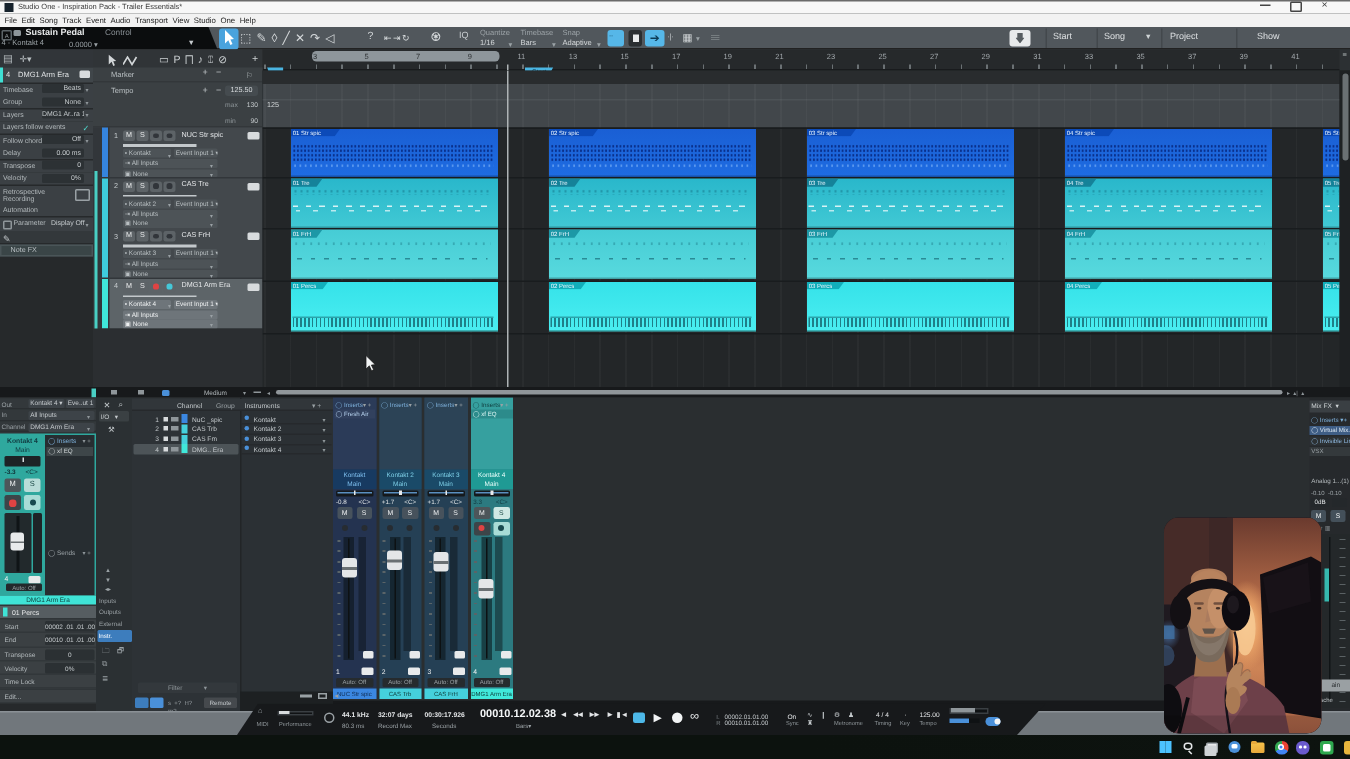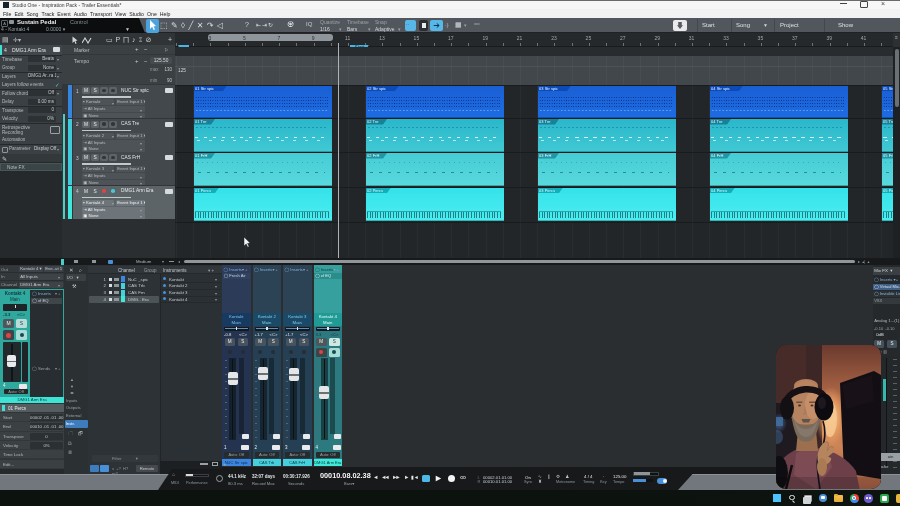--- a/index.html
+++ b/index.html
@@ -704,21 +704,21 @@
       <div class="abs" style="left:27px;top:4.5px;width:24px;height:3.5px;background:#101214;border:1px solid #3a3f43;box-sizing:border-box;"></div>
       <div class="abs" style="left:28px;top:5.3px;width:7px;height:2px;background:#d8dbdd;"></div>
       <div class="abs" style="left:28px;top:12px;width:30px;height:5px;color:#8f969a;font-size:3.8px;">Performance</div>
       <div class="abs" style="left:57.5px;top:5.5px;width:7.5px;height:7.5px;border:1px solid #9aa1a5;border-radius:50%;box-sizing:border-box;"></div>
       <div class="abs" style="left:70px;top:4.5px;width:22px;height:5px;color:#e4e6e8;font-size:4.5px;font-weight:bold;">44.1 kHz</div>
       <div class="abs" style="left:70px;top:11.5px;width:22px;height:5px;color:#9aa1a5;font-size:4.2px;">80.3 ms</div>
       <div class="abs" style="left:94px;top:4.5px;width:24px;height:5px;color:#e4e6e8;font-size:4.5px;font-weight:bold;">32:07 days</div>
       <div class="abs" style="left:94px;top:11.5px;width:26px;height:5px;color:#9aa1a5;font-size:4.2px;">Record Max</div>
       <div class="abs" style="left:125px;top:4.5px;width:30px;height:5px;color:#e4e6e8;font-size:4.5px;font-weight:bold;">00:30:17.926</div>
       <div class="abs" style="left:130px;top:11.5px;width:22px;height:5px;color:#9aa1a5;font-size:4.2px;">Seconds</div>
-      <div class="abs" style="left:162px;top:2px;width:50px;height:10px;color:#f4f6f7;font-size:7.3px;font-weight:bold;white-space:nowrap;">00010.08.02.38</div>
+      <div class="abs" style="left:162px;top:2px;width:50px;height:10px;color:#f4f6f7;font-size:7.3px;font-weight:bold;white-space:nowrap;">00010.12.02.38</div>
       <div class="abs" style="left:186px;top:11.8px;width:16px;height:5px;color:#9aa1a5;font-size:4px;">Bars▾</div>
       <div class="abs" style="left:215px;top:4.5px;width:7px;height:7px;color:#e4e6e8;font-size:5.5px;line-height:7px;">◄</div>
       <div class="abs" style="left:223px;top:4.5px;width:11px;height:7px;color:#e4e6e8;font-size:5.5px;line-height:7px;letter-spacing:-2.2px;">◄◄</div>
       <div class="abs" style="left:234px;top:4.5px;width:11px;height:7px;color:#e4e6e8;font-size:5.5px;line-height:7px;letter-spacing:-2.2px;">►►</div>
       <div class="abs" style="left:246px;top:4.5px;width:7px;height:7px;color:#e4e6e8;font-size:5.5px;line-height:7px;">►</div>
       <div class="abs" style="left:253px;top:4.5px;width:9px;height:7px;color:#e4e6e8;font-size:5px;line-height:7px;">▮◄</div>
       <div class="abs" style="left:264px;top:5.8px;width:7.5px;height:7.5px;background:#4db8e8;border-radius:1.5px;"></div>
       <div class="abs" style="left:276px;top:3.5px;width:11px;height:11px;color:#f2f4f5;font-size:9px;line-height:11px;">►</div>
       <div class="abs" style="left:289.5px;top:5.8px;width:7.5px;height:7.5px;background:#f2f4f5;border-radius:50%;"></div>
       <div class="abs" style="left:302px;top:3px;width:14px;height:11px;color:#e4e6e8;font-size:8.5px;line-height:11px;">∞</div>

